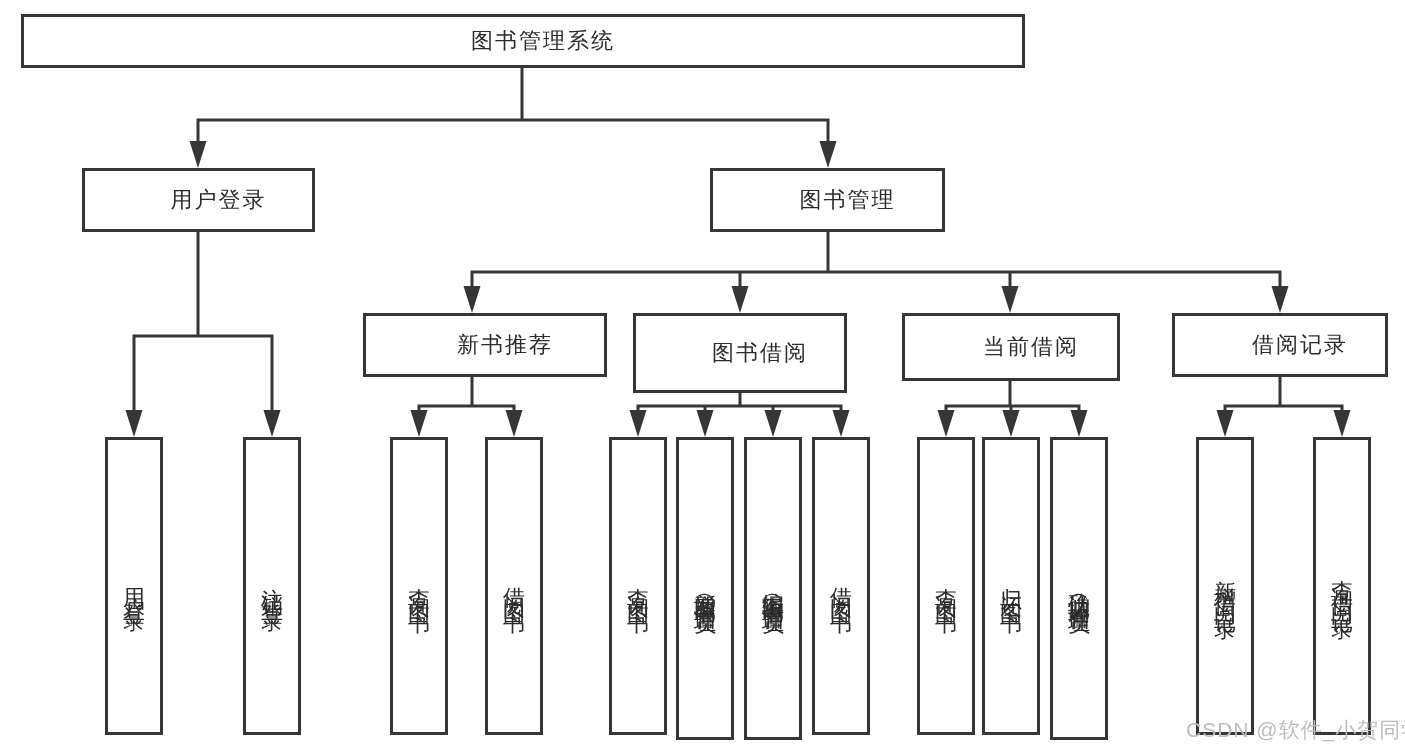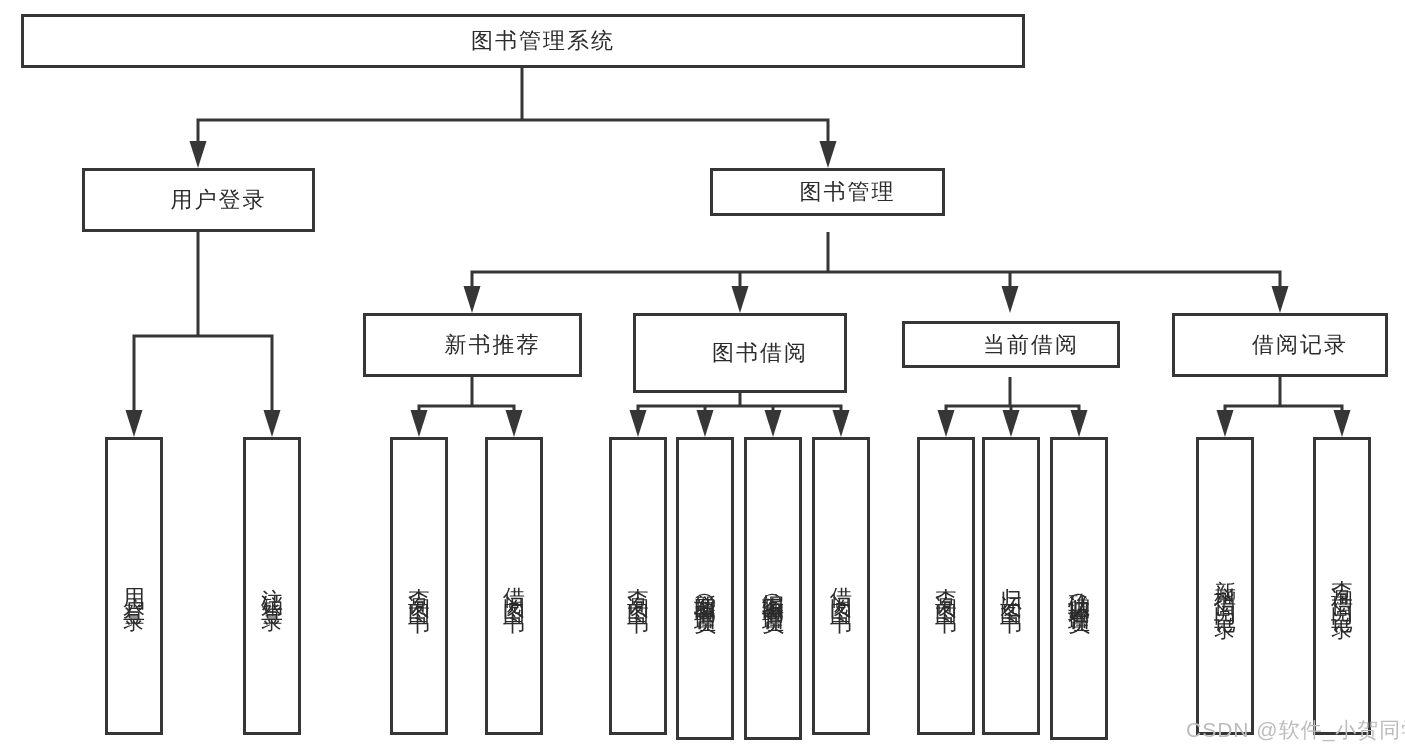--- a/index.html
+++ b/index.html
@@ -116,31 +116,31 @@
     </g>
   </svg>
 
   <div class="node" style="left:21px; top:14px; width:1004px; height:54px;">
     <span class="h-label">图书管理系统</span>
   </div>
 
   <div class="node" style="left:82px; top:168px; width:233px; height:64px;">
     <span class="h-label">用户登录</span>
   </div>
-  <div class="node" style="left:710px; top:168px; width:235px; height:48px;">
+  <div class="node" style="left:710px; top:168px; width:235px; height:64px;">
     <span class="h-label">图书管理</span>
   </div>
 
-  <div class="node" style="left:363px; top:313px; width:219px; height:64px;">
+  <div class="node" style="left:363px; top:313px; width:244px; height:64px;">
     <span class="h-label">新书推荐</span>
   </div>
   <div class="node" style="left:633px; top:313px; width:214px; height:80px;">
     <span class="h-label">图书借阅</span>
   </div>
-  <div class="node" style="left:902px; top:313px; width:218px; height:47px;margin-top:8px;">
+  <div class="node" style="left:902px; top:313px; width:218px; height:68px;">
     <span class="h-label">当前借阅</span>
   </div>
   <div class="node" style="left:1172px; top:313px; width:216px; height:64px;">
     <span class="h-label">借阅记录</span>
   </div>
 
   <div class="leaf" style="left:105px;">
     <span class="v-label">用户登录</span>
   </div>
   <div class="leaf" style="left:243px;">

